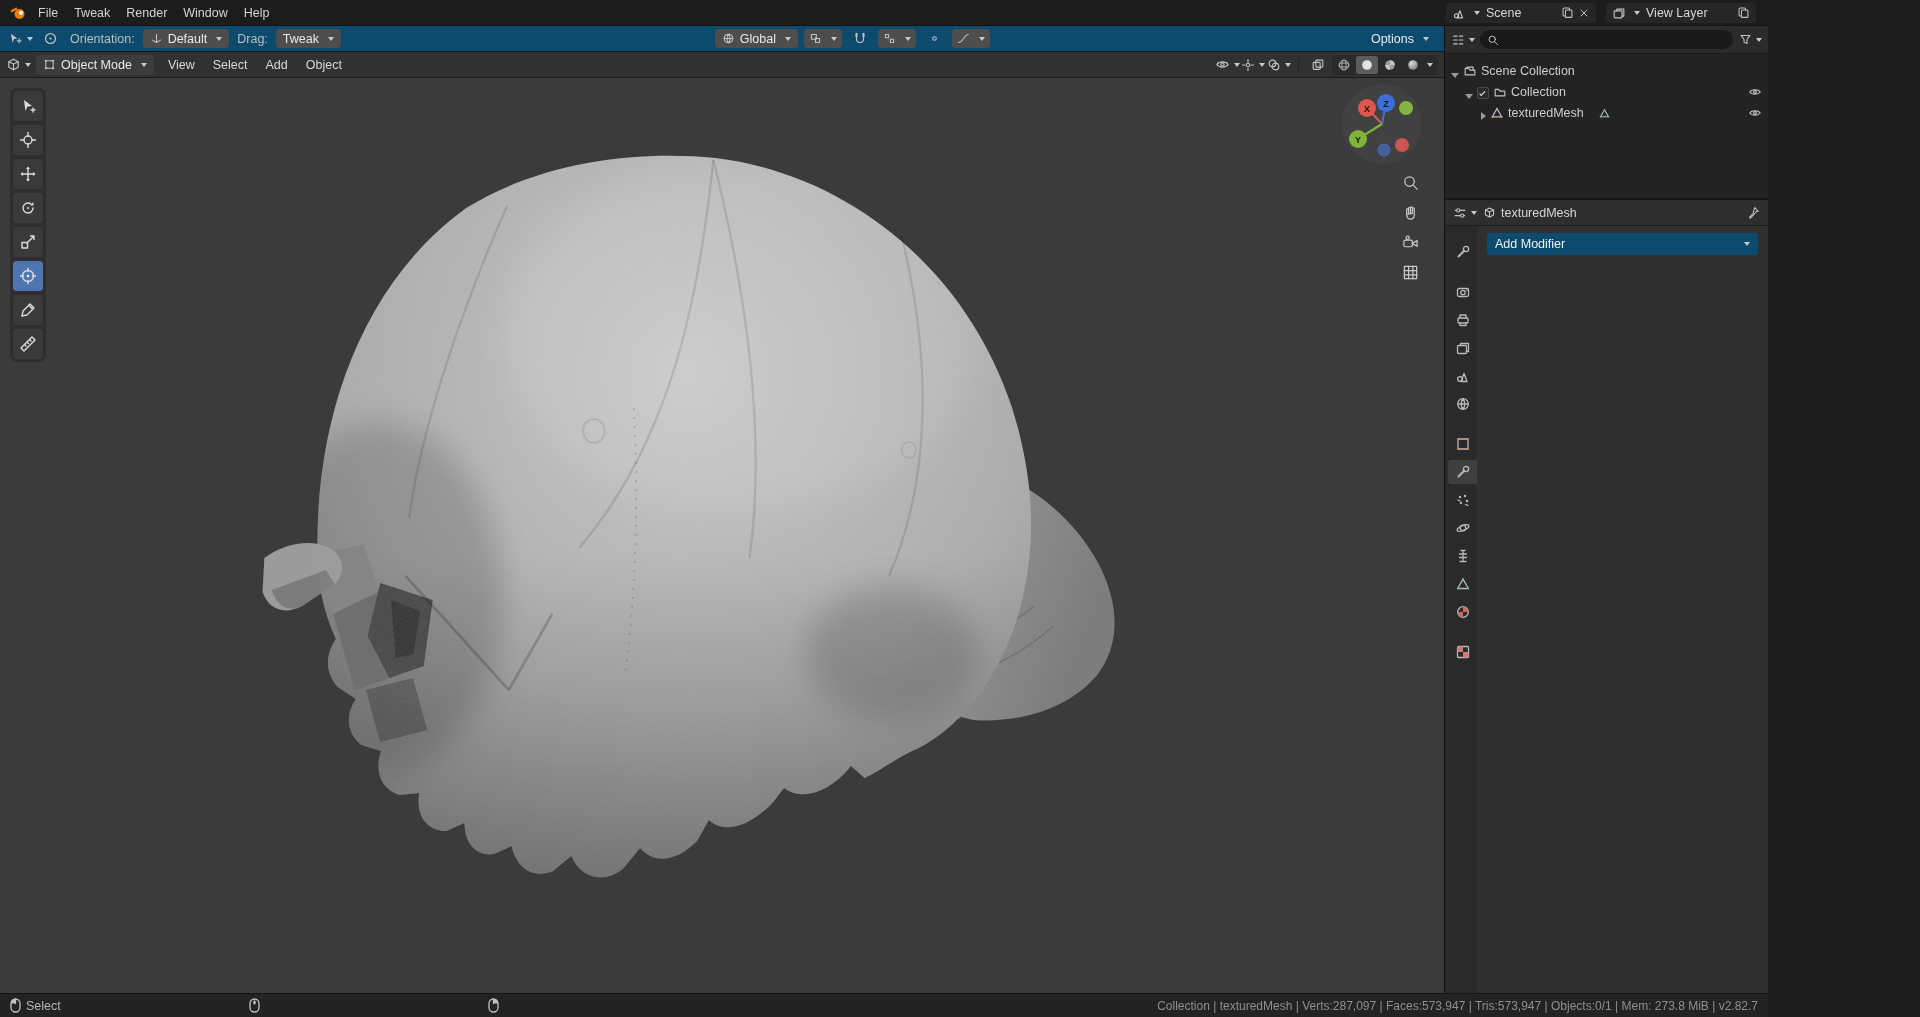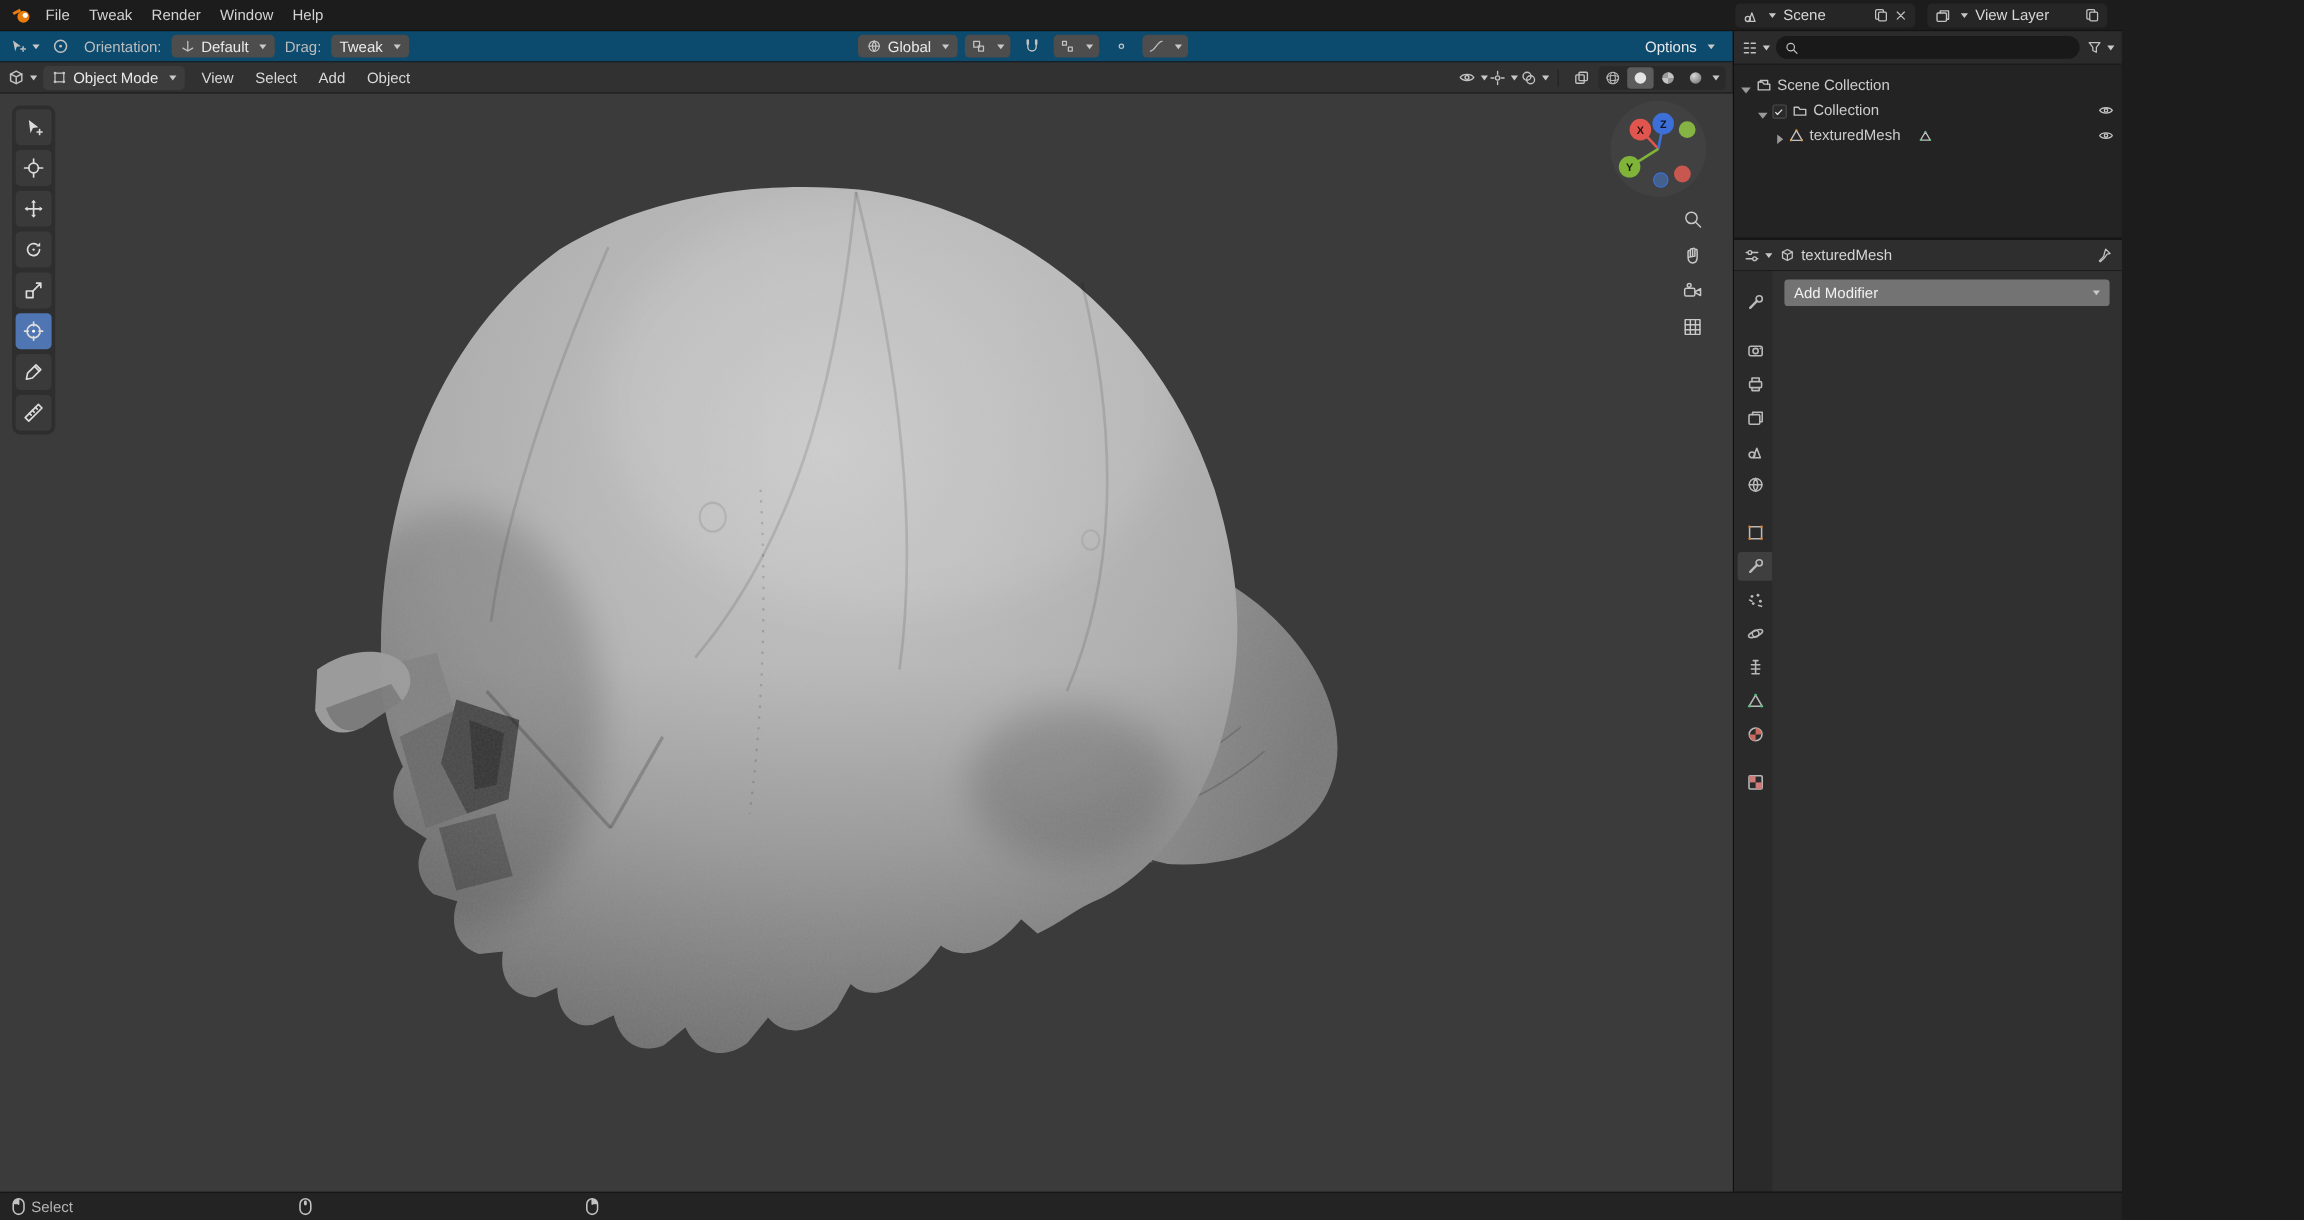--- a/index.html
+++ b/index.html
@@ -77,21 +77,21 @@
   .pheader{height:26px;background:#2e2e2e;display:flex;align-items:center;gap:6px;padding:0 8px;border-bottom:1px solid #1c1c1c;flex:none}
   .crumb{display:flex;align-items:center;gap:5px;color:#d4d4d4}
   .pin{margin-left:auto}
   .pbody{flex:1;display:flex;min-height:0}
   .ptabs{width:32px;background:#2a2a2a;padding-top:14px;display:flex;flex-direction:column;align-items:stretch;gap:4px;flex:none}
   .ptab{height:24px;display:flex;align-items:center;justify-content:center;border-radius:3px 0 0 3px;margin-left:3px}
   .ptab svg{stroke:#b9b9b9;fill:none;stroke-width:1.3;stroke-linecap:round;stroke-linejoin:round}
   .ptab.active{background:#3f3f3f}
   .pgap{height:8px;flex:none}
   .pcontent{flex:1;background:#303030;padding:7px 10px}
-  .addmod{height:22px;background:#737373;border-radius:3px;display:flex;align-items:center;padding:0 8px;color:#f0f0f0}
+  .addmod{height:22px;background:#0c4a6e;border-radius:3px;display:flex;align-items:center;padding:0 8px;color:#f0f0f0}
   .addmod .caret{margin-left:auto}
 
   
   .statusbar{height:24px;background:#232323;border-top:1px solid #141414;display:flex;align-items:center;padding:0 10px;gap:8px;flex:none;color:#b5b5b5}
   .statusright{margin-left:auto;color:#8f8f8f;font-size:12px}
   .mousehint{display:flex;align-items:center;gap:5px}
 </style>
 </head>
 <body>
 
@@ -793,15 +793,16 @@
     </span>
     <span class="mousehint" style="margin-left:220px">
       <span class="ic">
         <svg width="11" height="15" viewBox="0 0 11 15">
             <rect x="1" y="1" width="9" height="13" rx="4.5"></rect>
             <path d="M5.5 1v4.5"></path>
             <path d="M5.5 1A4.5 4.5 0 0 1 10 5.5H5.5z" fill="#c2c2c2" stroke="none"></path>
           </svg>
       </span>
     </span>
+    <span class="statusright">Collection | texturedMesh | Verts:287,097 | Faces:573,947 | Tris:573,947 | Objects:0/1 | Mem: 273.8 MiB | v2.82.7</span>
   </footer>
 
 </div>
 
 </body></html>

